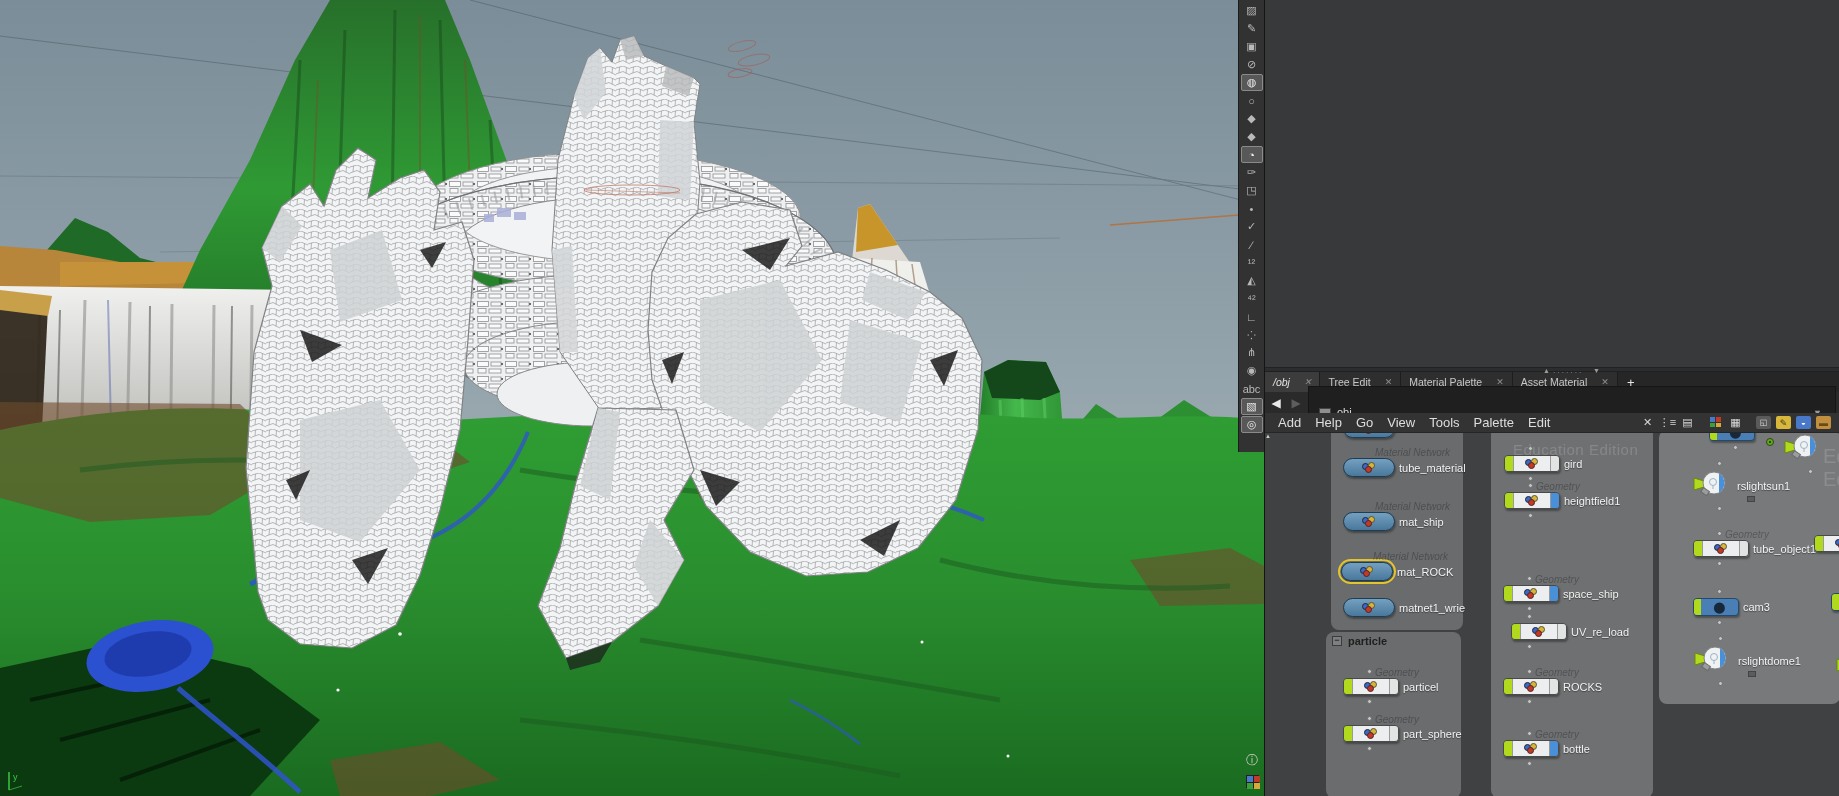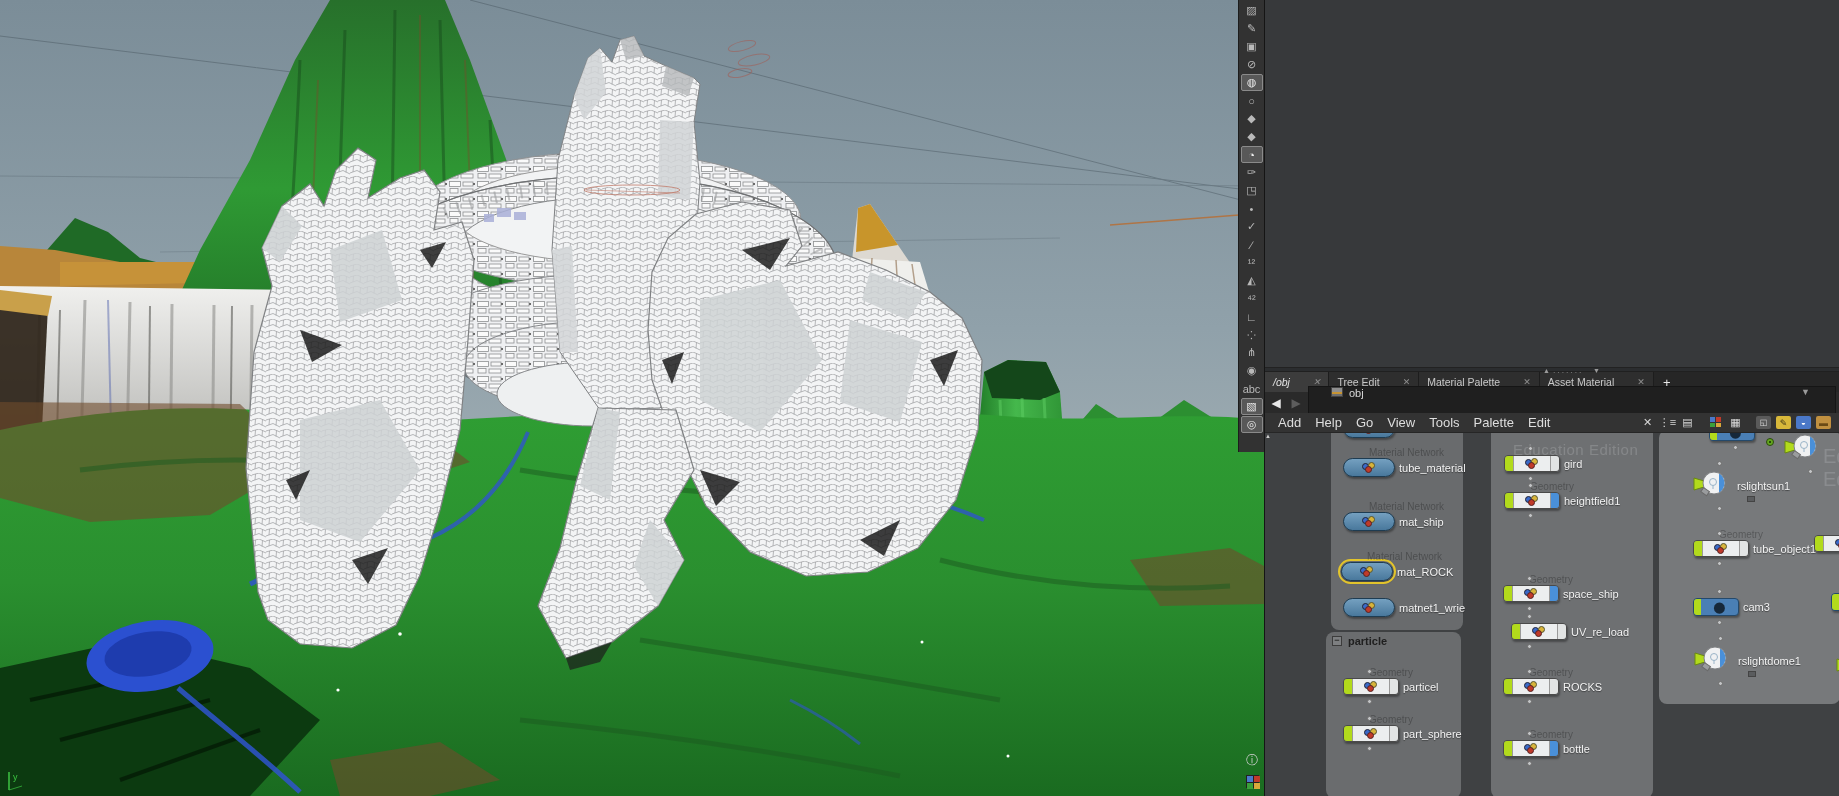--- a/index.html
+++ b/index.html
@@ -20,29 +20,29 @@
   .mini-grid i{display:block;}
 
   
   #panel{position:absolute;left:1264px;top:0;width:575px;height:796px;background:#37393b;border-left:1px solid #151515;display:flex;flex-direction:column;}
   #pane-top{height:367px;background:#37393b;flex:none;}
   #splitter{height:5px;background:#2b2d2f;border-top:1px solid #222;border-bottom:1px solid #202020;position:relative;flex:none;}
   #splitter .grip{position:absolute;left:288px;top:1px;color:#8b8b8b;font-size:7px;letter-spacing:2px;}
   #splitter .arr{position:absolute;top:-1px;color:#9a9a9a;font-size:7px;}
 
   #tabbar{height:20px;background:#262626;display:flex;align-items:stretch;flex:none;}
-  .tab{display:flex;align-items:center;gap:23px;padding:0 8px;font-size:10.5px;color:#c7c7c7;background:#2e2e2e;border-right:1px solid #1d1d1d;}
+  .tab{display:flex;align-items:center;gap:14px;padding:0 8px;font-size:10.5px;color:#c7c7c7;background:#2e2e2e;border-right:1px solid #1d1d1d;}
   .tab.active{background:#3c3c3c;color:#e4e4e4;font-style:italic;}
   .tab .x{color:#8f8f8f;font-size:9px;}
   #tab-plus{width:26px;display:flex;align-items:center;justify-content:center;color:#e8e8e8;font-size:13px;}
 
   #pathbar{height:21px;background:#2a2a2a;display:flex;align-items:center;gap:4px;padding:0 3px;flex:none;}
   .nav-arrow{width:16px;text-align:center;font-size:12px;}
   #pb-back{color:#e8e8e8;}#pb-fwd{color:#5d5d5d;}
-  #path-field{flex:1;height:33px;background:#1f1f1f;border:1px solid #151515;display:flex;align-items:flex-start;gap:6px;padding:0 22px;color:#d8d8d8;font-size:11px;}
+  #path-field{flex:1;height:33px;background:#1f1f1f;border:1px solid #151515;display:flex;align-items:flex-end;gap:6px;padding:0 10px;color:#d8d8d8;font-size:11px;}
   #path-node-icon{width:12px;height:10px;background:linear-gradient(180deg,#8f8f8f 0 4px,#c79432 4px 6px,#6f6f6f 6px);border:1px solid #444;}
   #path-caret{color:#9a9a9a;font-size:9px;padding-right:3px;}
 
   #menubar{height:20px;background:#333333;display:flex;align-items:center;padding:0 6px;gap:2px;flex:none;border-bottom:1px solid #262626;}
   .menu{font-size:13px;color:#dedede;padding:2px 7px;}
   #menu-spacer{flex:1;}
   #menu-icons{display:flex;align-items:center;gap:5px;padding-right:2px;}
   .mi{width:15px;height:13px;display:flex;align-items:center;justify-content:center;font-size:11px;color:#d8d8d8;border-radius:2px;}
   .mi.gap{margin-left:8px;}
   .mi.note{background:#d8b83a;color:#3a3214;font-size:9px;}
@@ -54,21 +54,21 @@
 
   #network{flex:1;position:relative;background:#3f4143;overflow:hidden;}
   .netbox{position:absolute;border-radius:8px;}
   .netbox .hdr{display:flex;align-items:center;gap:6px;height:17px;padding:0 6px;font-size:11px;color:#202020;font-weight:bold;}
   .netbox .hdr .minus{width:10px;height:10px;border:1px solid #3c3c3c;display:flex;align-items:center;justify-content:center;font-size:9px;color:#2a2a2a;background:#7d7f81;line-height:1;}
   #net-watermark{position:absolute;left:248px;top:8px;font-size:15px;color:#8d8f91;opacity:.75;letter-spacing:.5px;pointer-events:none;}
   #net-watermark2{position:absolute;left:558px;top:12px;font-size:20px;color:#9b9da0;opacity:.55;pointer-events:none;}
   .net-scroll-hint{position:absolute;left:0;top:0;color:#cfcfcf;font-size:6px;}
 
   .node{position:absolute;display:flex;align-items:center;gap:4px;}
-  .node .ghost{position:absolute;left:26px;top:-11px;font-size:10px;color:rgba(0,0,0,.28);white-space:nowrap;}
+  .node .ghost{position:absolute;left:32px;top:-11px;font-size:10px;color:rgba(0,0,0,.28);white-space:nowrap;font-style:italic;}
   .node .lbl{font-size:11px;color:#f2f2f2;text-shadow:0 1px 1px rgba(0,0,0,.45);white-space:nowrap;}
   .dot{position:absolute;width:5px;height:5px;border-radius:50%;background:#c2c4c6;border:1px solid #6e6e6e;left:24px;}
   .dot.t{top:-9px;} .dot.b{bottom:-9px;}
   .body-matnet{width:52px;height:19px;border-radius:10px;background:linear-gradient(180deg,#74a0c0,#49789c);border:1px solid #1e3c52;display:flex;align-items:center;justify-content:center;box-shadow:1px 2px 2px rgba(0,0,0,.35);}
   .node.selected .body-matnet{outline:2px solid #e2c42c;outline-offset:1px;}
   .balls{position:relative;width:14px;height:11px;}
   .balls i{position:absolute;border-radius:50%;}
   .balls .b1{width:7px;height:7px;left:0;top:1px;background:#3a6ac8;border:1px solid #223;}
   .balls .b2{width:7px;height:7px;left:6px;top:0;background:#d8b43a;border:1px solid #553;}
   .balls .b3{width:7px;height:7px;left:3px;top:4px;background:#c03a2a;border:1px solid #522;}

